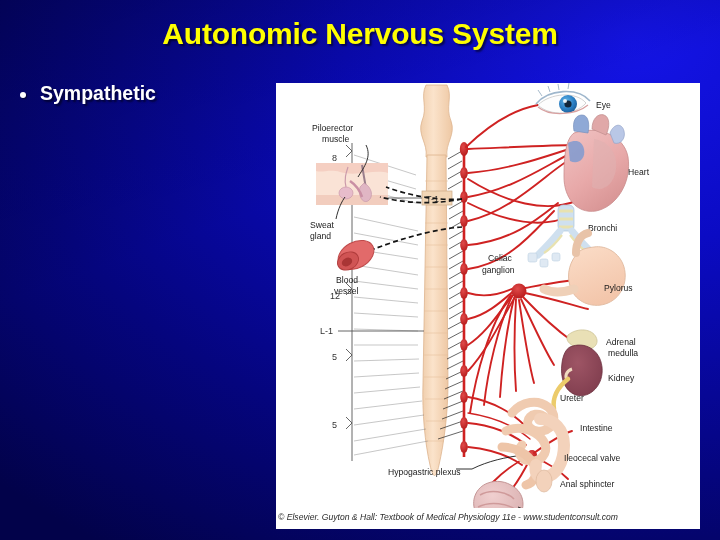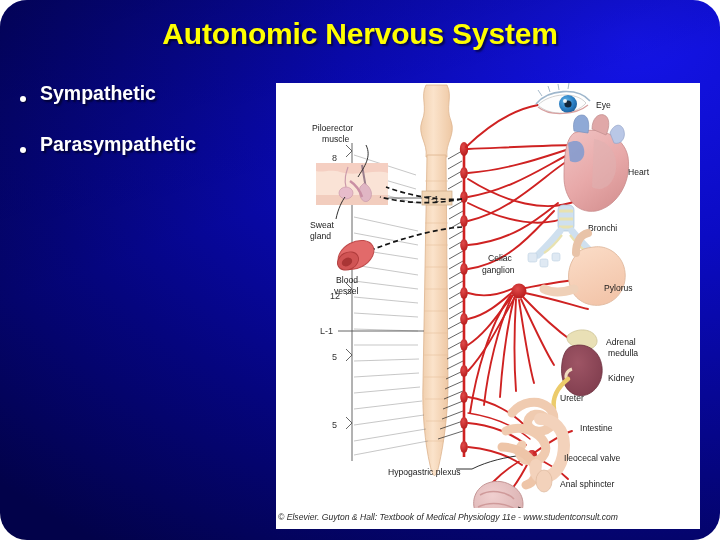--- a/index.html
+++ b/index.html
@@ -8,21 +8,20 @@
     overflow: hidden;
     font-family: "Liberation Sans", sans-serif;
   }
   #slide {
     position: relative;
     width: 720px; height: 540px;
     background: #0a0aa8;
     background-image:
       radial-gradient(ellipse 900px 620px at 88% 8%, #1414e6 0%, #0b0bc4 32%, #05057e 70%, #02024a 100%);
     overflow: hidden;
-    border-radius: 27px;
   }
   #slide::after{
     content:"";
     position:absolute; left:0; top:0; width:100%; height:100%;
     background: linear-gradient(160deg, rgba(0,0,40,0.45) 0%, rgba(0,0,0,0) 38%);
     pointer-events:none;
   }
 
   
   #title {
@@ -39,21 +38,21 @@
 
   
   #bullets {
     position: absolute;
     left: 14px; top: 82px;
     width: 250px;
     z-index: 4;
   }
   .bullet-row {
     display: flex;
-    align-items: center;
+    align-items: flex-start;
     margin-bottom: 28px;
   }
   .bullet-dot {
     width: 6px; height: 6px;
     border-radius: 50%;
     background: #ffffff;
     margin: 10px 14px 0 6px;
     flex: none;
     box-shadow: 1px 1px 1px rgba(0,0,0,0.5);
   }
@@ -113,24 +112,20 @@
 <body>
 
 <div id="slide">
 
   <div id="title">Autonomic Nervous System</div>
 
   <div id="bullets">
     <div class="bullet-row">
       <span class="bullet-dot"></span>
       <span class="bullet-text">Sympathetic</span>
-    </div>
-    <div class="bullet-row">
-      <span class="bullet-dot"></span>
-      <span class="bullet-text">Parasympathetic</span>
     </div>
   </div>
 
   <div id="figure">
     <svg id="fig-svg" viewBox="0 0 424 446">
 
       <defs>
         <linearGradient id="cordG" x1="0" y1="0" x2="1" y2="0">
           <stop offset="0%" stop-color="#f0cfae"></stop>
           <stop offset="40%" stop-color="#fbe3cb"></stop>

